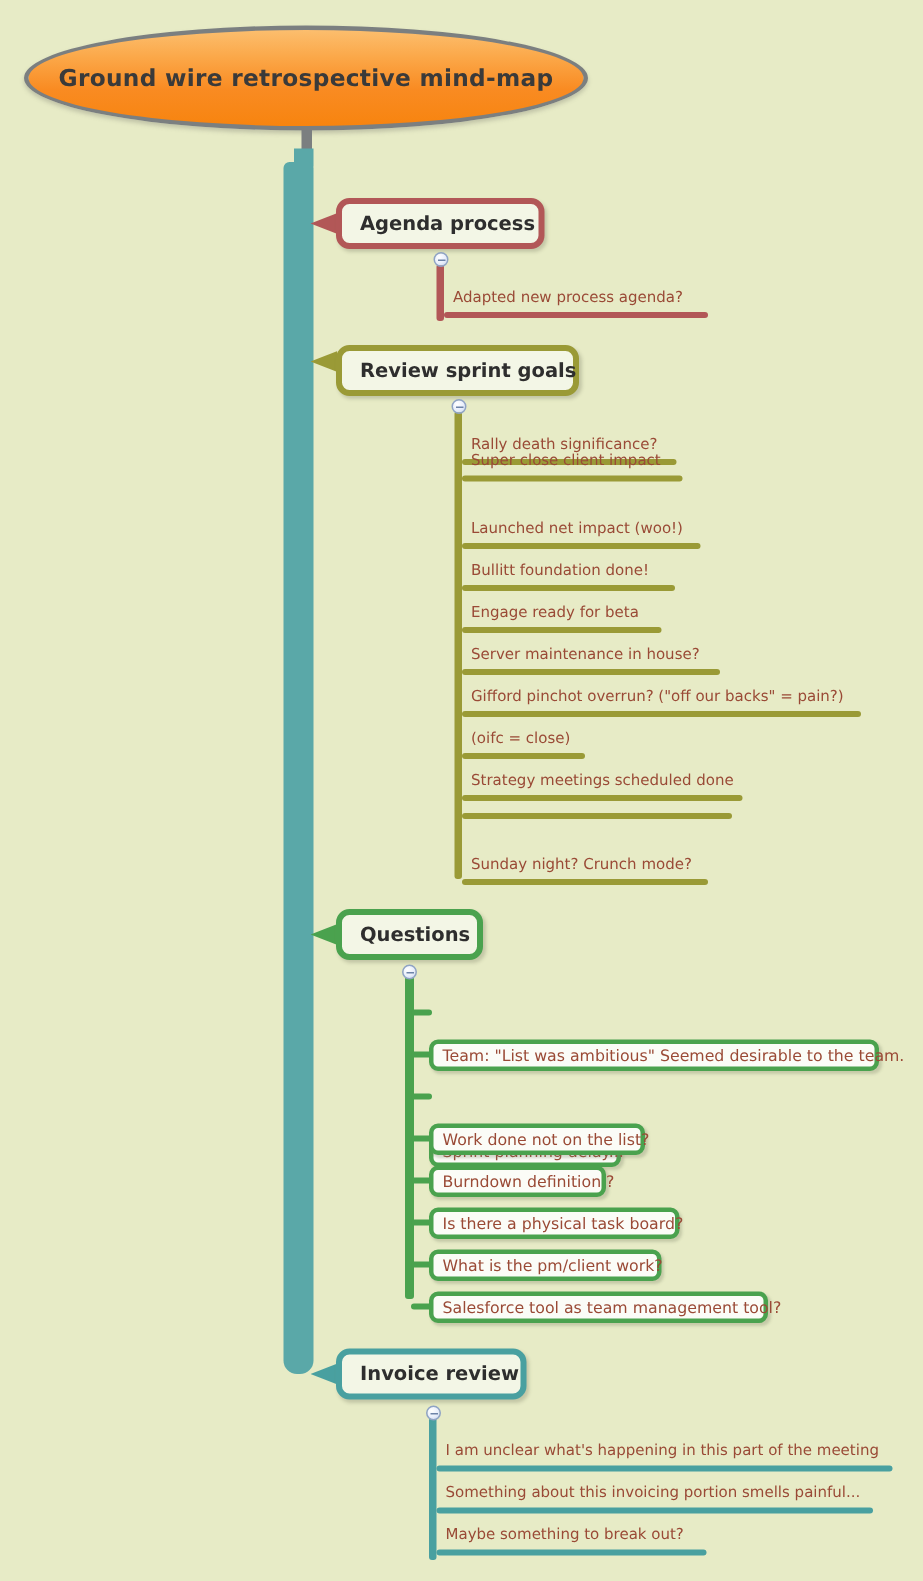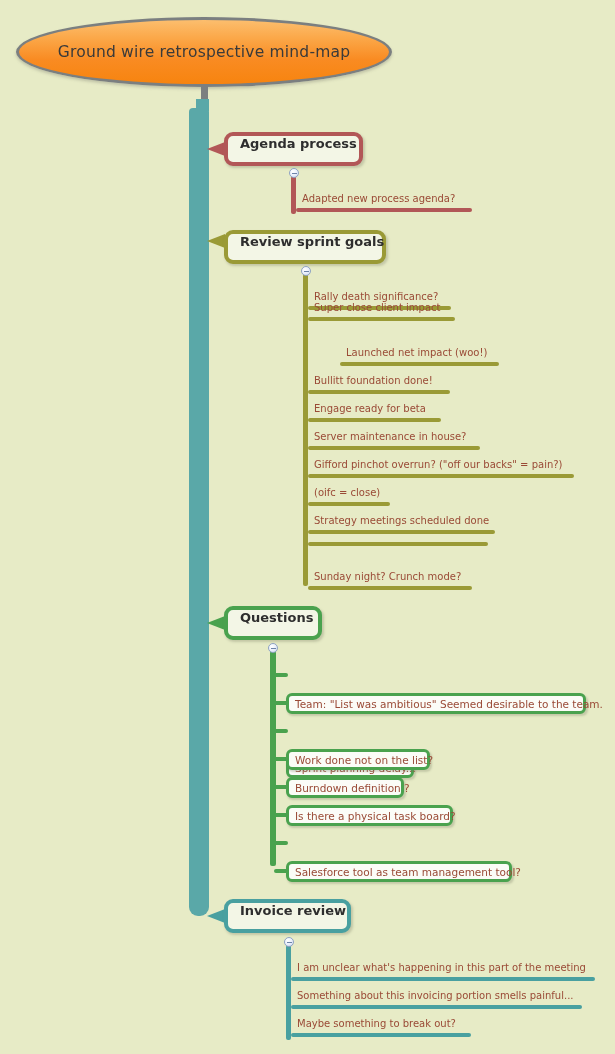--- a/index.html
+++ b/index.html
@@ -29,21 +29,21 @@
     background: linear-gradient(to bottom, #fcbe6e 0%, #fba849 28%, #f98b22 62%, #f7840f 100%);
     border: 3px solid #7b7f80;
     box-sizing: border-box;
     display: flex;
     align-items: center;
     justify-content: center;
     box-shadow: 0 2px 3px rgba(120,120,110,0.35);
   }
   .root-label {
     font-size: 15.5px;
-    font-weight: normal;
+    font-weight: bold;
     color: #3a3a3a;
     letter-spacing: 0.2px;
     white-space: nowrap;
   }
   .root-stem {
     position: absolute;
     left: 201px;
     top: 86px;
     width: 7px;
     height: 14px;
@@ -79,20 +79,21 @@
 
   
   .branch-box {
     position: absolute;
     box-sizing: border-box;
     border-radius: 9px;
     border-width: 4px;
     border-style: solid;
     background: #f3f6e6;
     display: flex;
+    align-items: center;
     padding: 0 12px;
     height: 34px;
     box-shadow: 1.5px 2px 2.5px rgba(120,125,100,0.33);
   }
   .branch-label {
     font-size: 13px;
     font-weight: bold;
     color: #2e2e2e;
     white-space: nowrap;
   }
@@ -215,21 +216,21 @@
   <div class="spine s-olive" style="left:303px; top:274px; height:312px;"></div>
 
   <div class="leaf-underline" style="left:308px; top:289px;">
     <span class="leaf-text">Rally death significance?</span>
     <div class="leaf-rule r-olive" style="width:143px;"></div>
   </div>
   <div class="leaf-underline" style="left:308px; top:300px;">
     <span class="leaf-text">Super close client impact</span>
     <div class="leaf-rule r-olive" style="width:147px;"></div>
   </div>
-  <div class="leaf-underline" style="left:308px; top:345px;padding-left:32px;">
+  <div class="leaf-underline" style="left:308px; top:345px;">
     <span class="leaf-text">Launched net impact (woo!)</span>
     <div class="leaf-rule r-olive" style="width:159px;"></div>
   </div>
   <div class="leaf-underline" style="left:308px; top:373px;">
     <span class="leaf-text">Bullitt foundation done!</span>
     <div class="leaf-rule r-olive" style="width:142px;"></div>
   </div>
   <div class="leaf-underline" style="left:308px; top:401px;">
     <span class="leaf-text">Engage ready for beta</span>
     <div class="leaf-rule r-olive" style="width:133px;"></div>
@@ -286,20 +287,23 @@
   <div class="leaf-box" style="left:286px; top:777px; width:118px;">
     <span class="leaf-text">Burndown definition ?</span>
   </div>
 
   <div class="tick s-green" style="left:274px; top:813px; width:14px;"></div>
   <div class="leaf-box" style="left:286px; top:805px; width:167px;text-align:center;">
     <span class="leaf-text">Is there a physical task board?</span>
   </div>
 
   <div class="tick s-green" style="left:274px; top:841px; width:14px;"></div>
+  <div class="leaf-box" style="left:286px; top:833px; width:155px;">
+    <span class="leaf-text">What is the pm/client work?</span>
+  </div>
 
   <div class="tick s-green" style="left:274px; top:869px; width:14px;"></div>
   <div class="leaf-box" style="left:286px; top:861px; width:226px;">
     <span class="leaf-text">Salesforce tool as team management tool?</span>
   </div>
 
   <div class="stub s-teal" style="left:207px; top:909px;"></div>
   <div class="branch-box c-teal" style="left:224px; top:899px; width:127px;">
     <span class="branch-label">Invoice review</span>
   </div>

